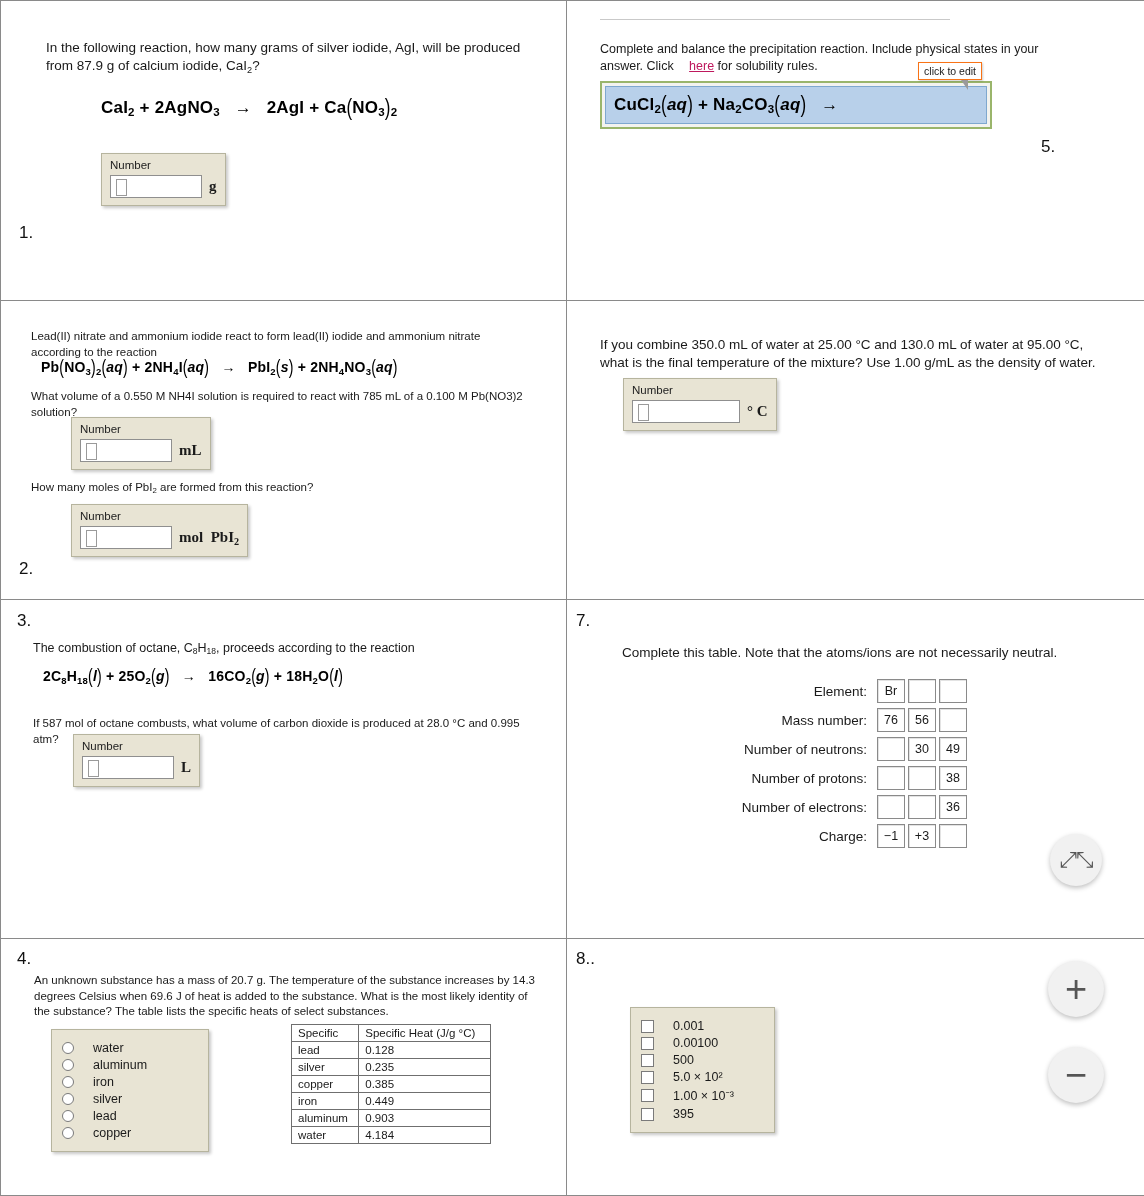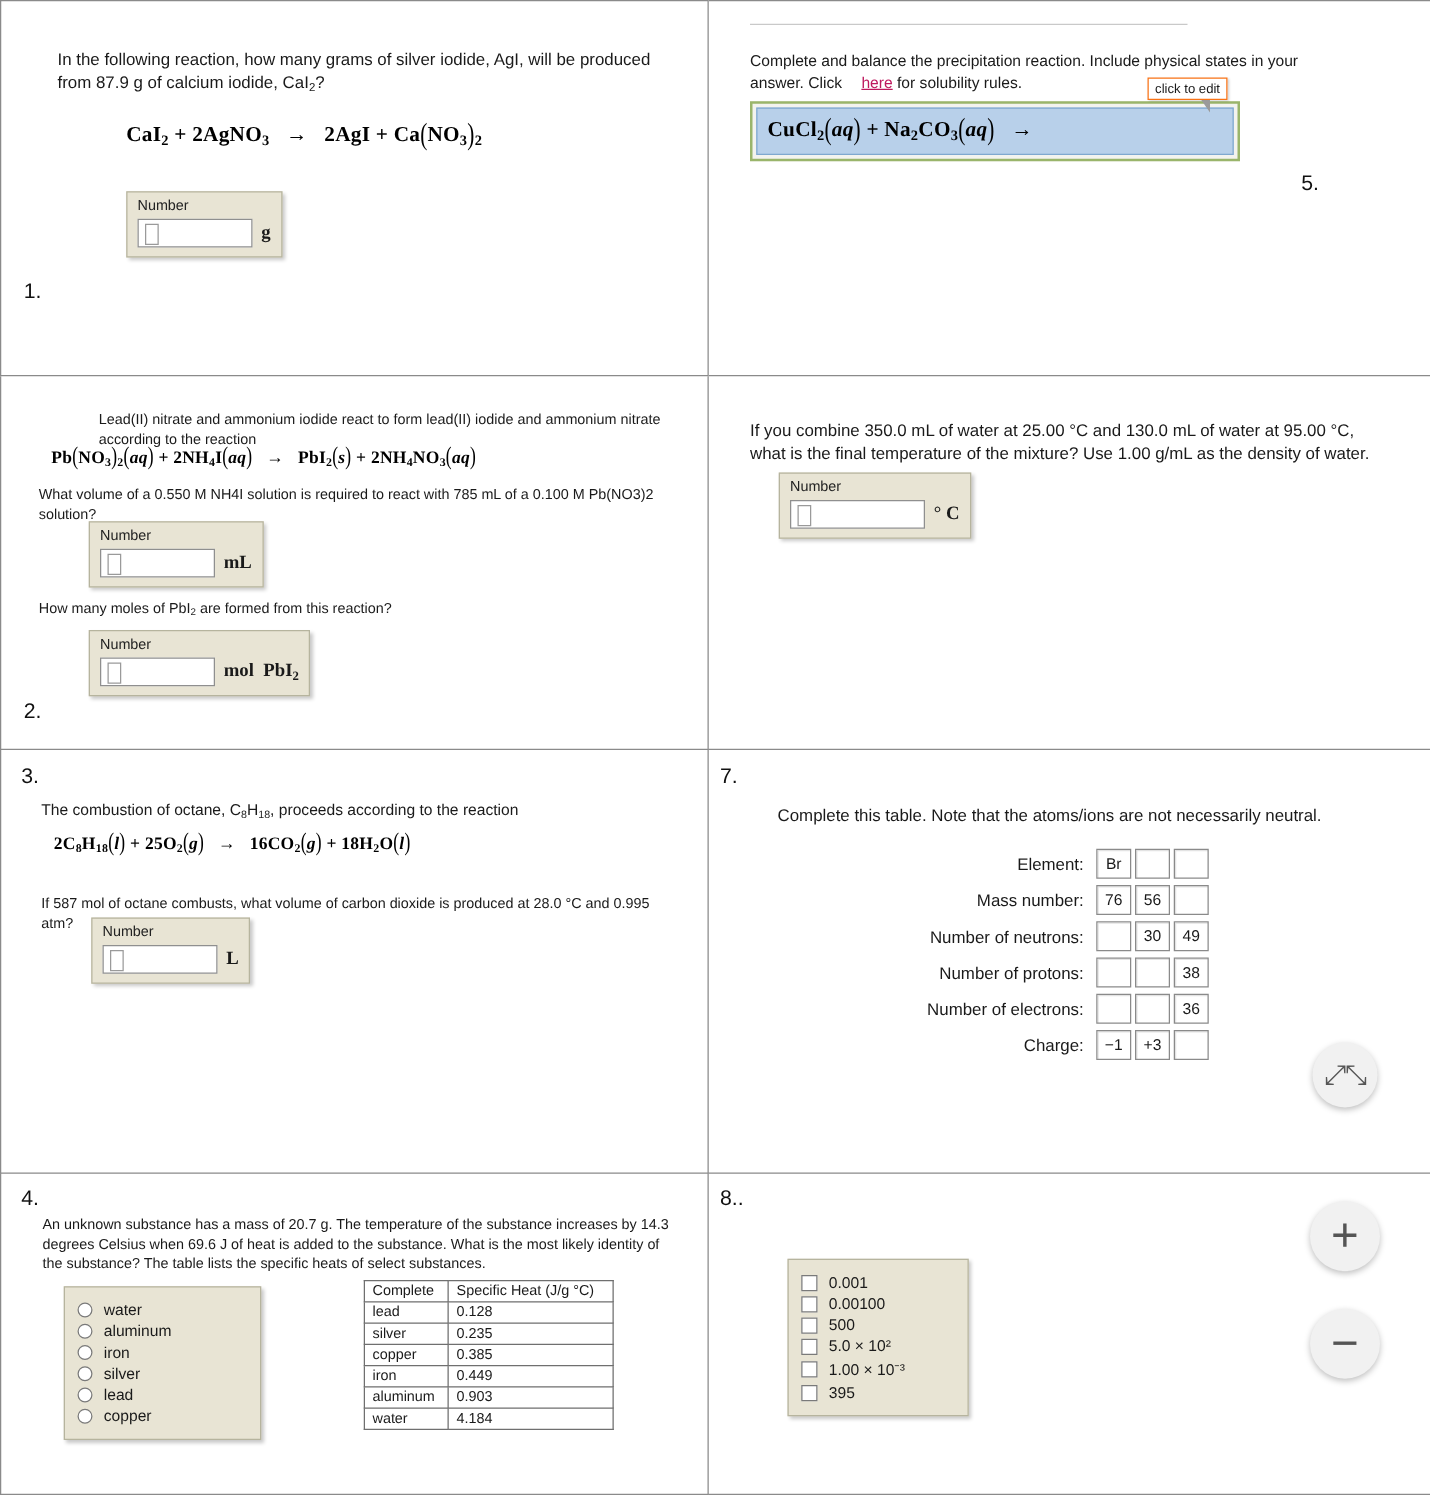--- a/index.html
+++ b/index.html
@@ -43,21 +43,21 @@
 
   .body-text {
     font-size: 12.5px;
     line-height: 1.35;
     color: #1a1a1a;
   }
   .body-text.lg { font-size: 13.5px; }
 
   
   .eq {
-    font-family: Liberation Serif, serif;
+    font-family: Liberation Sans, sans-serif;
     font-weight: bold;
     font-size: 17px;
     letter-spacing: .2px;
     color: #000;
   }
   .eq.small { font-size: 14px; }
   sub { font-size: 0.68em; vertical-align: -0.28em; }
   .ital { font-style: italic; }
   .paren {
     display: inline-block;
@@ -156,21 +156,21 @@
     background: #fff;
   }
 
   
   .optpanel {
     background: #e8e4d4;
     border: 1px solid #b6b49e;
     box-shadow: 2px 2px 3px rgba(0,0,0,.22);
     padding: 8px 14px 8px 10px;
   }
-  .optrow { display: flex; align-items: center; gap: 9px; margin: 3px 0; }
+  .optrow { display: flex; align-items: center; gap: 19px; margin: 3px 0; }
   .radio {
     width: 12px; height: 12px;
     border: 1px solid #7a7a7a;
     border-radius: 50%;
     background: #fff;
     flex: 0 0 auto;
   }
   .checkbox {
     width: 13px; height: 13px;
     border: 1px solid #7a7a7a;
@@ -249,21 +249,21 @@
       <div class="tooltip">click to edit</div>
       <div class="tail"></div>
       <div class="rxn-inner">
         <span class="eq">CuCl<sub>2</sub><span class="paren">(</span><span class="ital">aq</span><span class="paren">)</span> + Na<sub>2</sub>CO<sub>3</sub><span class="paren">(</span><span class="ital">aq</span><span class="paren">)</span> &nbsp;&nbsp;→</span>
       </div>
     </div>
   </div>
 
   <div class="cell first-col">
     <div class="qnum big" style="left:18px; top:258px;">2.</div>
-    <div class="body-text" style="position:absolute; left:30px; top:28px; width:500px; font-size:11.5px;margin-left:48px;">
+    <div class="body-text" style="position:absolute; left:30px; top:28px; width:500px; font-size:11.5px;">
       Lead(II) nitrate and ammonium iodide react to form lead(II) iodide and ammonium nitrate according to the reaction
     </div>
     <div class="eq small" style="position:absolute; left:40px; top:58px;">
       Pb<span class="paren">(</span>NO<sub>3</sub><span class="paren">)</span><sub>2</sub><span class="paren">(</span><span class="ital">aq</span><span class="paren">)</span> + 2NH<sub>4</sub>I<span class="paren">(</span><span class="ital">aq</span><span class="paren">)</span> &nbsp;&nbsp;→&nbsp;&nbsp; PbI<sub>2</sub><span class="paren">(</span><span class="ital">s</span><span class="paren">)</span> + 2NH<sub>4</sub>NO<sub>3</sub><span class="paren">(</span><span class="ital">aq</span><span class="paren">)</span>
     </div>
     <div class="body-text" style="position:absolute; left:30px; top:88px; width:515px; font-size:11.5px;">What volume of a 0.550 M NH4I solution is required to react with 785 mL of a 0.100 M Pb(NO3)2 solution?</div>
     <div class="ansbox" style="position:absolute; left:70px; top:116px;">
       <div class="lbl">Number</div>
       <div class="ansrow">
         <div class="numfield"></div>
@@ -386,21 +386,21 @@
         </div>
       <div class="optrow">
           <span class="radio"></span>
           <span class="optlabel">copper</span>
         </div>
     </div>
 
     <table class="data" style="position:absolute; left:290px; top:85px; width:200px;">
       <tbody>
           <tr>
-        <th>Complete</th>
+        <th>Specific</th>
         <th>Specific Heat (J/g °C)</th>
       </tr>
       <tr>
             <td>lead</td>
             <td>0.128</td>
           </tr>
       <tr>
             <td>silver</td>
             <td>0.235</td>
           </tr>

